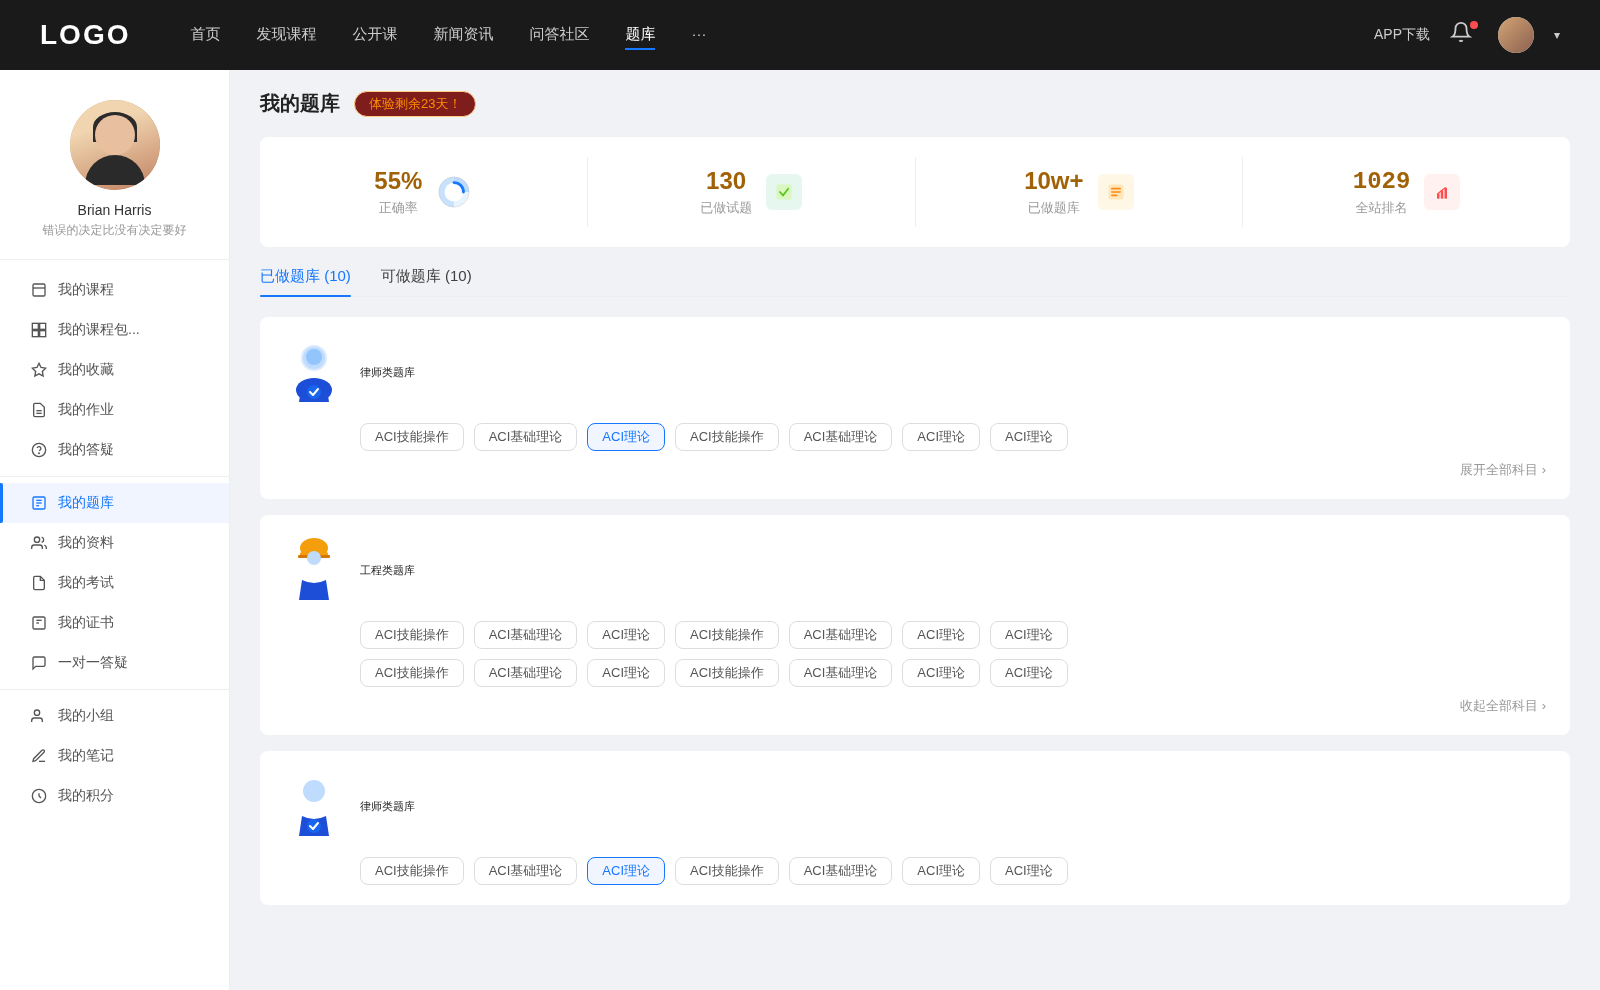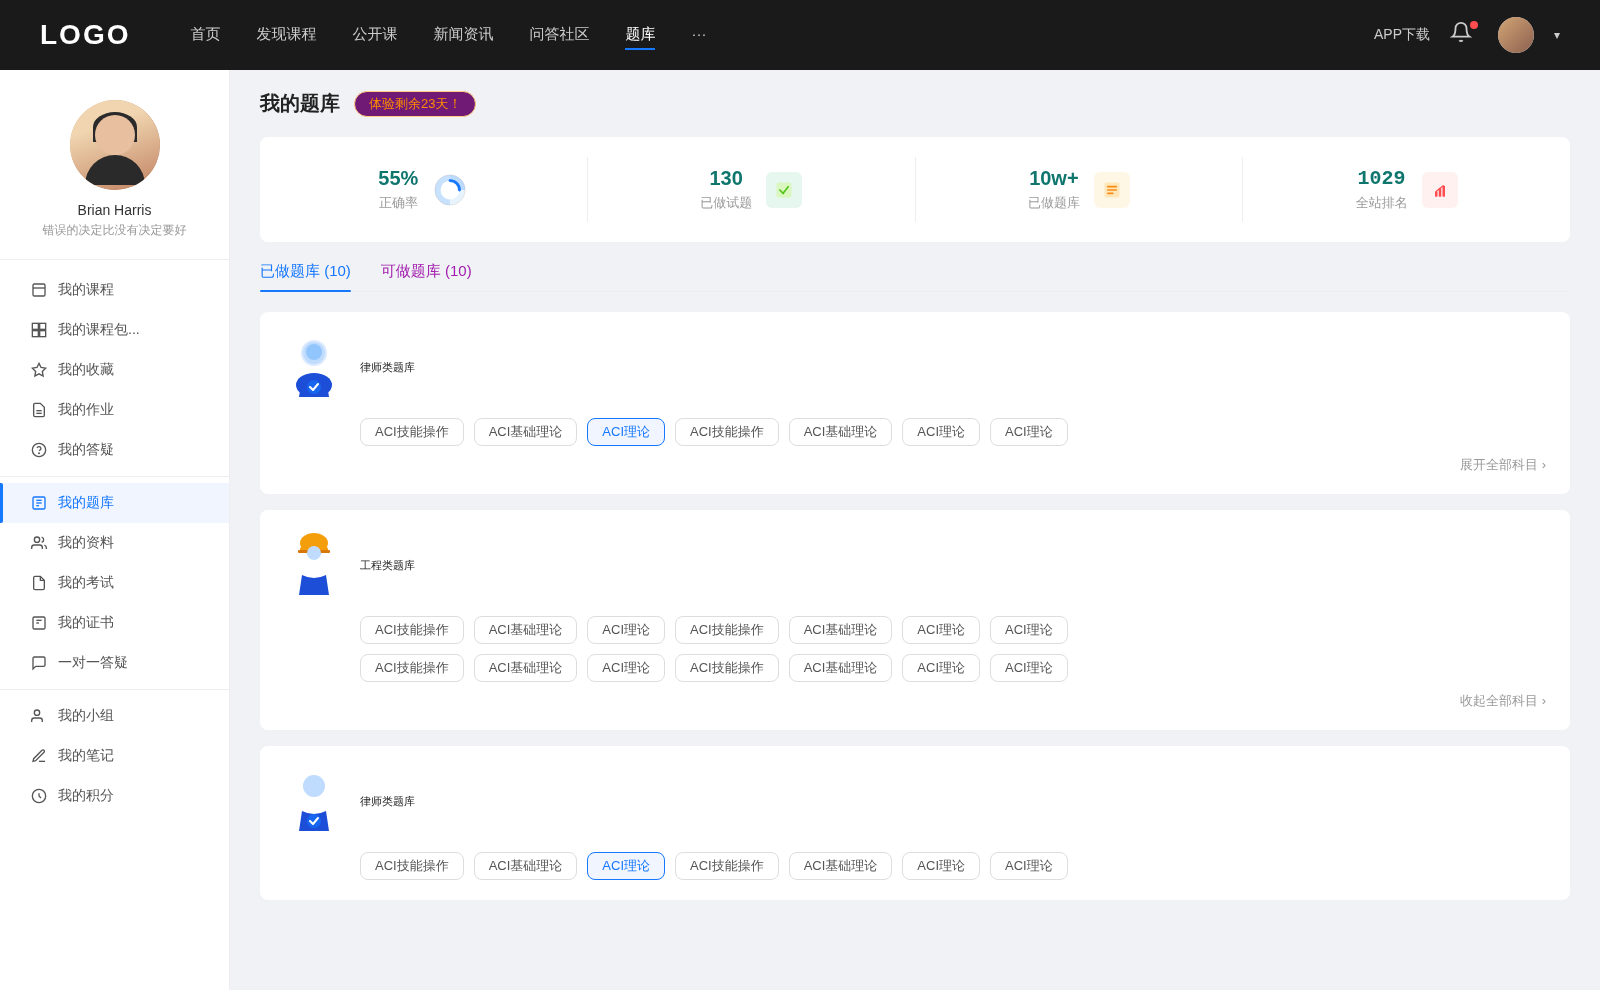--- a/index.html
+++ b/index.html
@@ -223,21 +223,21 @@
       align-items: center;
       gap: 14px;
       margin-bottom: 20px;
     }
     .page-title {
       font-size: 20px;
       font-weight: 600;
       color: #222;
     }
     .trial-badge {
-      background: #701a75;
+      background: #7f1d1d;
       color: #ff8c00;
       border: 1px solid #ffcc80;
       border-radius: 20px;
       padding: 3px 14px;
       font-size: 13px;
     }
 
     
     .stats-bar {
       background: white;
@@ -254,23 +254,23 @@
       display: flex;
       align-items: center;
       justify-content: center;
       gap: 14px;
     }
     .stat-item:last-child {
       border-right: none;
       font-family: Liberation Mono, monospace;
     }
     .stat-value {
-      font-size: 20px;
+      font-size: 24px;
       font-weight: 700;
-      color: #0f766e;
+      color: #a16207;
     }
     .stat-label {
       font-size: 13px;
       color: #999;
       margin-top: 4px;
     }
     .stat-icon {
       width: 36px;
       height: 36px;
       display: flex;
@@ -287,21 +287,21 @@
     
     .tab-bar {
       display: flex;
       gap: 30px;
       margin-bottom: 20px;
       border-bottom: 1px solid #eee;
       padding-bottom: 0;
     }
     .tab-item {
       font-size: 15px;
-      color: #a21caf;
+      color: #404040;
       cursor: pointer;
       padding-bottom: 10px;
       position: relative;
     }
     .tab-item.active {
       color: #1677ff;
       font-weight: 500;
     }
     .tab-item.active::after {
       content: '';

